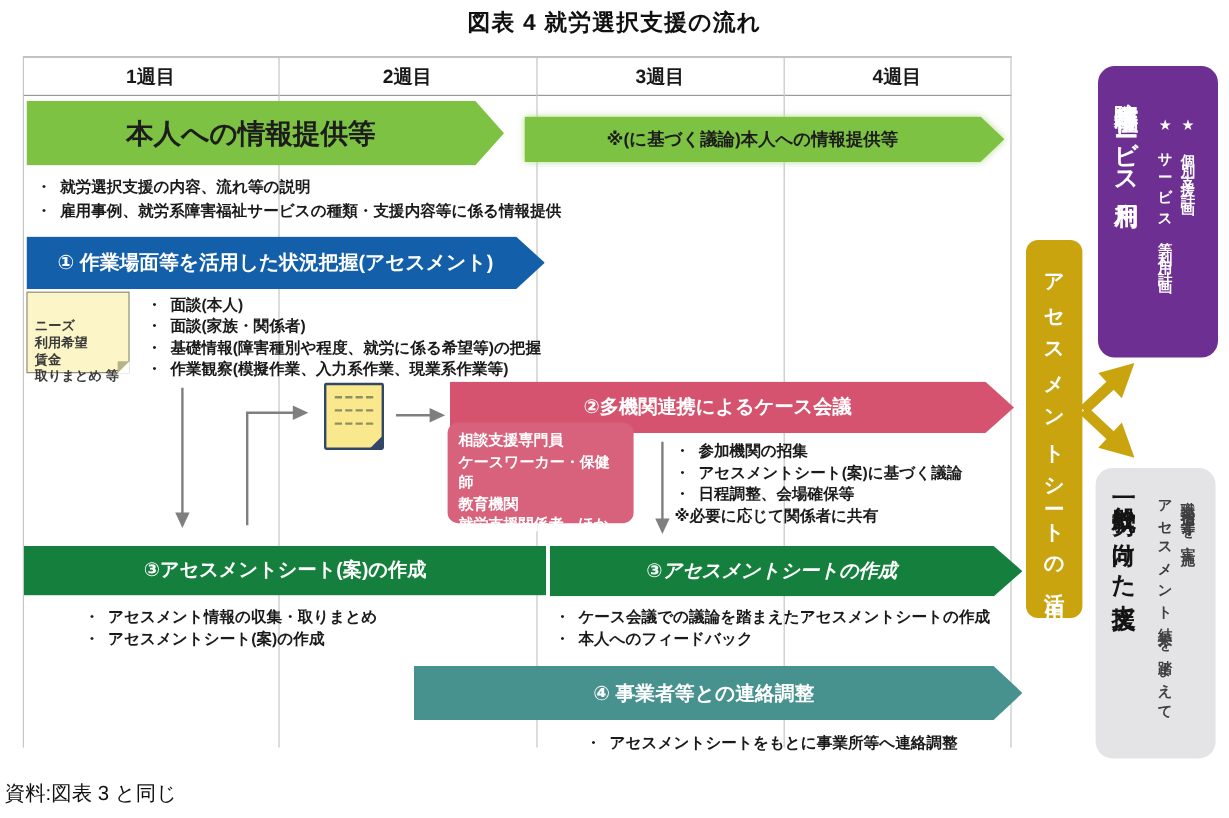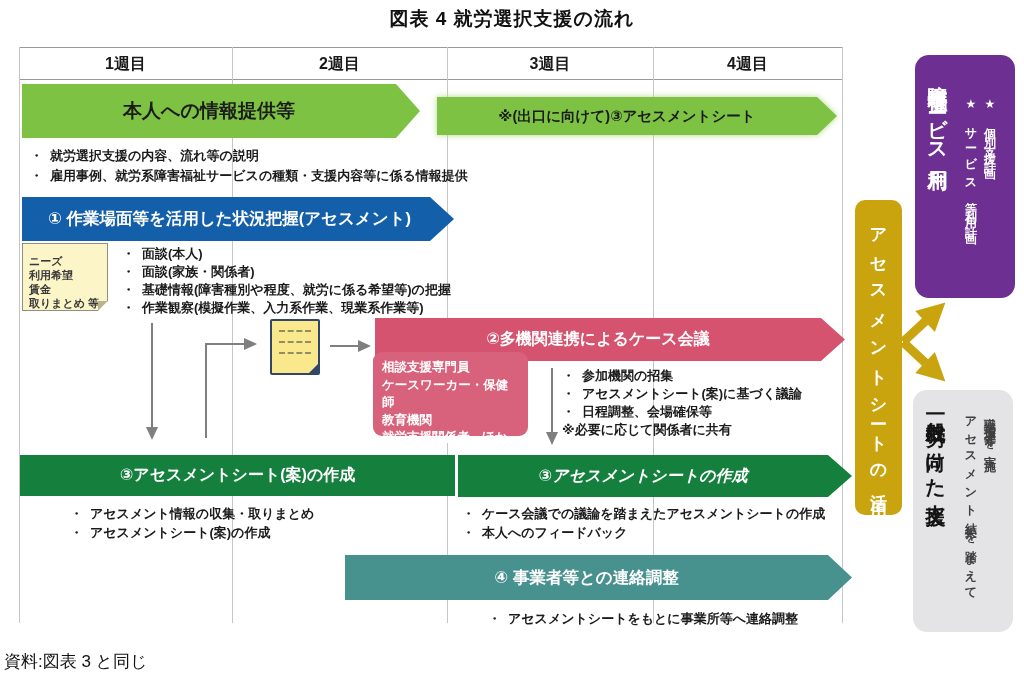--- a/index.html
+++ b/index.html
@@ -29,21 +29,21 @@
   .glow-wrap { position:absolute; filter:drop-shadow(0 0 3px #b5d98b); }
   .glow-wrap .arrow { position:relative; left:0; top:0; width:100%; height:100%;
                       clip-path:polygon(0 0, calc(100% - 20px) 0, 100% 50%, calc(100% - 20px) 100%, 0 100%);
                       padding-right:20px; }
 
   .bullets { position:absolute; font-size:13px; font-weight:bold; color:#1b1b1b; }
   .bullet  { display:flex; }
   .bullet::before { content:"・"; flex:0 0 auto; margin-right:7px; }
 
   .note { position:absolute; background:#fbf5c8; border:1px solid #8f8f83;
-          font-size:11px; line-height:14px; font-weight:bold; color:#3a3a3a; padding:10px 6px; }
+          font-size:11px; line-height:14px; font-weight:bold; color:#3a3a3a; padding:21px 6px; }
   .note::after { content:""; position:absolute; right:-1px; bottom:-1px;
                  border-style:solid; border-width:0 0 10px 10px;
                  border-color:transparent transparent #ffffff transparent; }
   .note::before { content:""; position:absolute; right:-1px; bottom:-1px;
                   border-style:solid; border-width:10px 10px 0 0;
                   border-color:#b9b28a transparent transparent transparent; }
 
   .doc { position:absolute; background:#f9e98c; border:2px solid #324668; border-radius:2px; }
   .doc-line { border-top:2px dashed #8f8f62; margin:9px 7px 0 7px; }
   .doc::after { content:""; position:absolute; right:-1px; bottom:-1px;
@@ -81,31 +81,31 @@
   <div class="vline" style="left:19px;"></div>
   <div class="vline" style="left:232px;"></div>
   <div class="vline" style="left:447px;"></div>
   <div class="vline" style="left:653px;"></div>
   <div class="vline" style="left:842px;"></div>
   <div class="week" style="left:19px;width:213px;">1週目</div>
   <div class="week" style="left:232px;width:215px;">2週目</div>
   <div class="week" style="left:447px;width:206px;">3週目</div>
   <div class="week" style="left:653px;width:189px;">4週目</div>
 
-  <div class="arrow green" style="left:22px;top:84px;width:398px;height:54px;font-size:19px;">
+  <div class="arrow green" style="left:22px;top:84px;width:398px;height:54px;font-size:23px;">
     <span>本人への情報提供等</span>
   </div>
   <div class="bullets" style="left:30px;top:146px;width:640px;line-height:20px;">
     <div class="bullet">就労選択支援の内容、流れ等の説明</div>
     <div class="bullet">雇用事例、就労系障害福祉サービスの種類・支援内容等に係る情報提供</div>
   </div>
 
   <div class="glow-wrap" style="left:437px;top:97px;width:400px;height:38px;">
     <div class="arrow green" style="font-size:14.5px;">
-      <span>※(出口に向けて)③アセスメントシート</span>
+      <span>※(に基づく議論)本人への情報提供等</span>
     </div>
   </div>
 
   <div class="arrow blue" style="left:22px;top:197px;width:432px;height:44px;font-size:16.5px;justify-content:flex-start;padding-left:26px;">
     <span>① 作業場面等を活用した状況把握(アセスメント)</span>
   </div>
 
   <div class="note" style="left:22px;top:243px;width:86px;height:68px;">
     <div>ニーズ</div>
     <div>利用希望</div>

